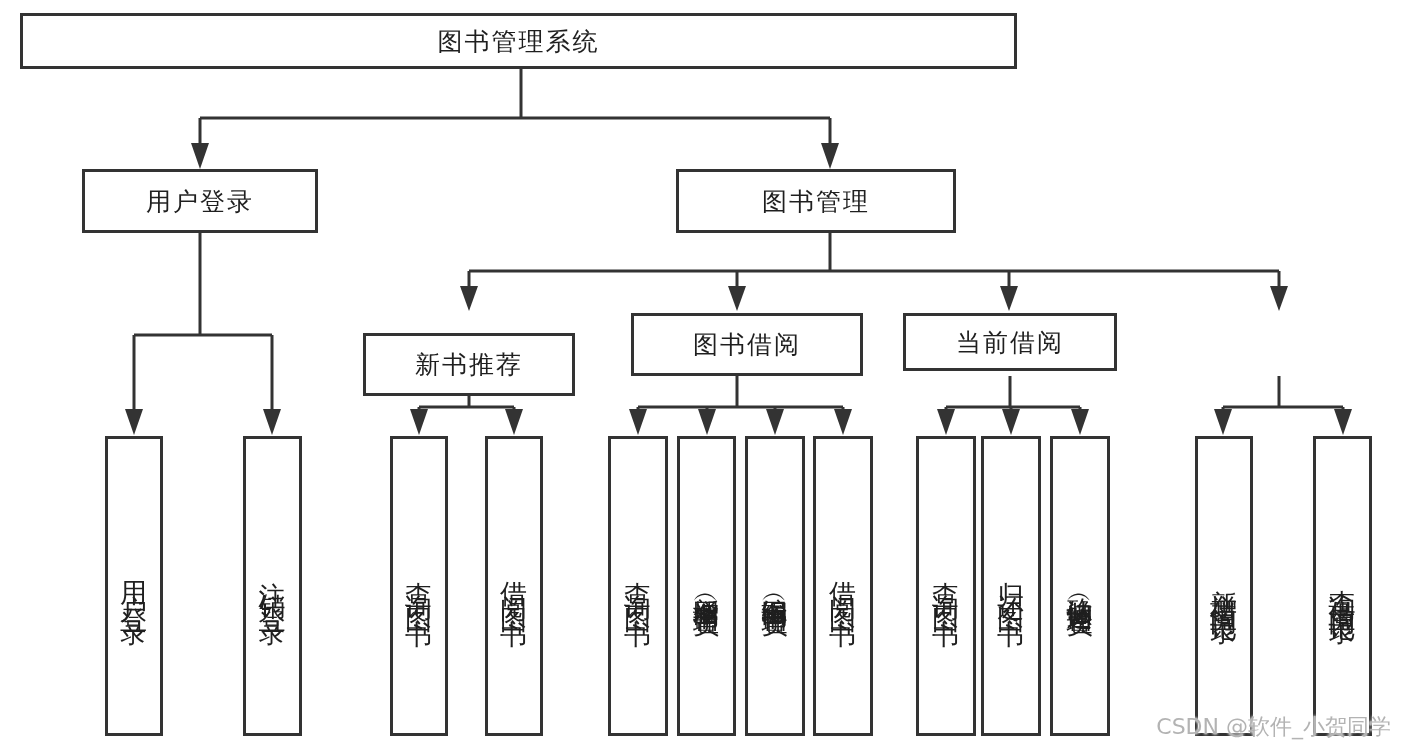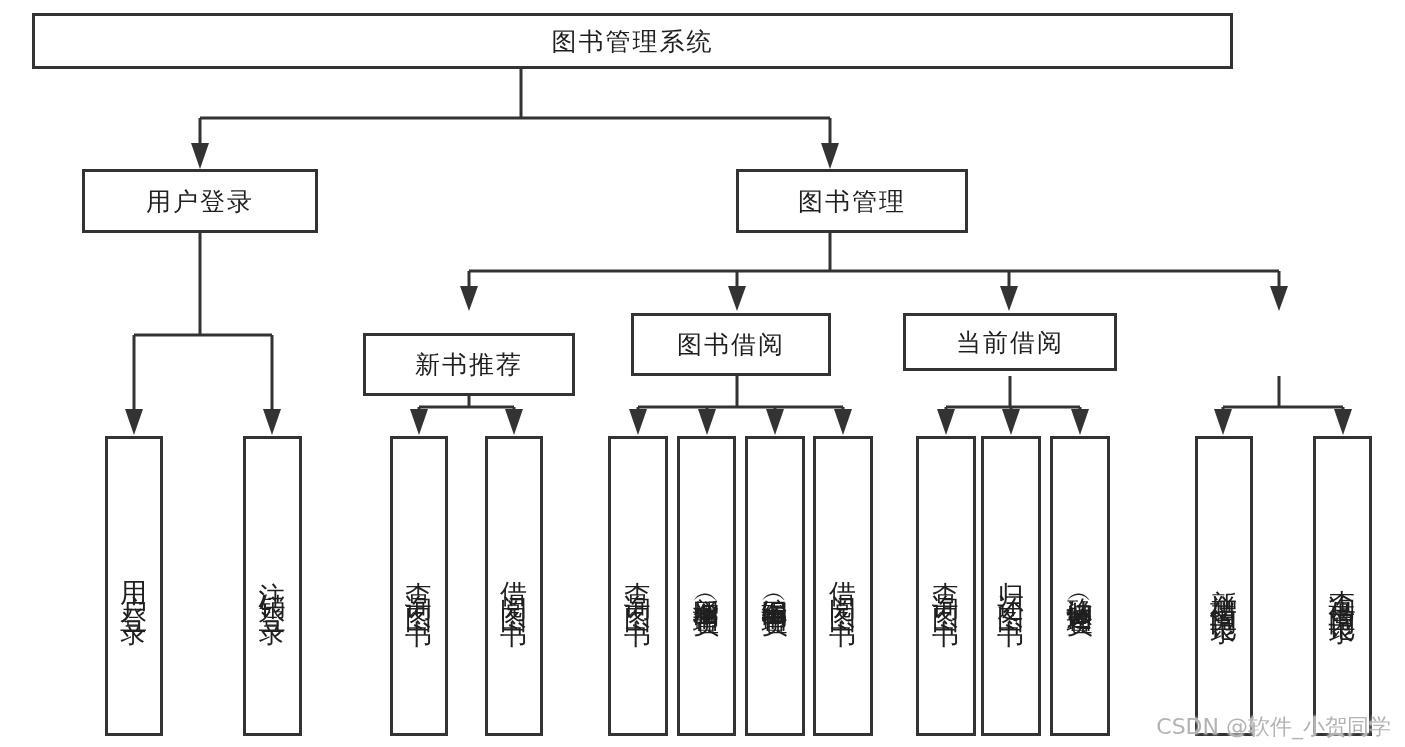--- a/index.html
+++ b/index.html
@@ -114,35 +114,35 @@
       <path d="M766,409 L784,409 L775,435 Z"></path>
       <path d="M834,409 L852,409 L843,435 Z"></path>
       <path d="M937,409 L955,409 L946,435 Z"></path>
       <path d="M1002,409 L1020,409 L1011,435 Z"></path>
       <path d="M1071,409 L1089,409 L1080,435 Z"></path>
       <path d="M1214,409 L1232,409 L1223,435 Z"></path>
       <path d="M1334,409 L1352,409 L1343,435 Z"></path>
     </g>
   </svg>
 
-  <div class="box hbox" style="left:32px; top:13px; width:1201px; height:56px;">
+  <div class="box hbox" style="left:20px; top:13px; width:997px; height:56px;">
     <span>图书管理系统</span>
   </div>
 
   <div class="box hbox" style="left:82px; top:169px; width:236px; height:64px;">
     <span>用户登录</span>
   </div>
-  <div class="box hbox" style="left:736px; top:169px; width:232px; height:64px;font-family:Liberation Mono, monospace;">
+  <div class="box hbox" style="left:676px; top:169px; width:280px; height:64px;font-family:Liberation Mono, monospace;">
     <span>图书管理</span>
   </div>
 
   <div class="box hbox" style="left:363px; top:313px; width:212px; height:63px;margin-top:20px;">
     <span>新书推荐</span>
   </div>
-  <div class="box hbox" style="left:631px; top:313px; width:200px; height:63px;">
+  <div class="box hbox" style="left:631px; top:313px; width:232px; height:63px;">
     <span>图书借阅</span>
   </div>
   <div class="box hbox" style="left:903px; top:313px; width:214px; height:58px;">
     <span>当前借阅</span>
   </div>
 
   <div class="box vbox short" style="left:105px; top:436px; width:58px; height:300px;">
     <span>用户登录</span>
   </div>
   <div class="box vbox short" style="left:243px; top:436px; width:59px; height:300px;">

